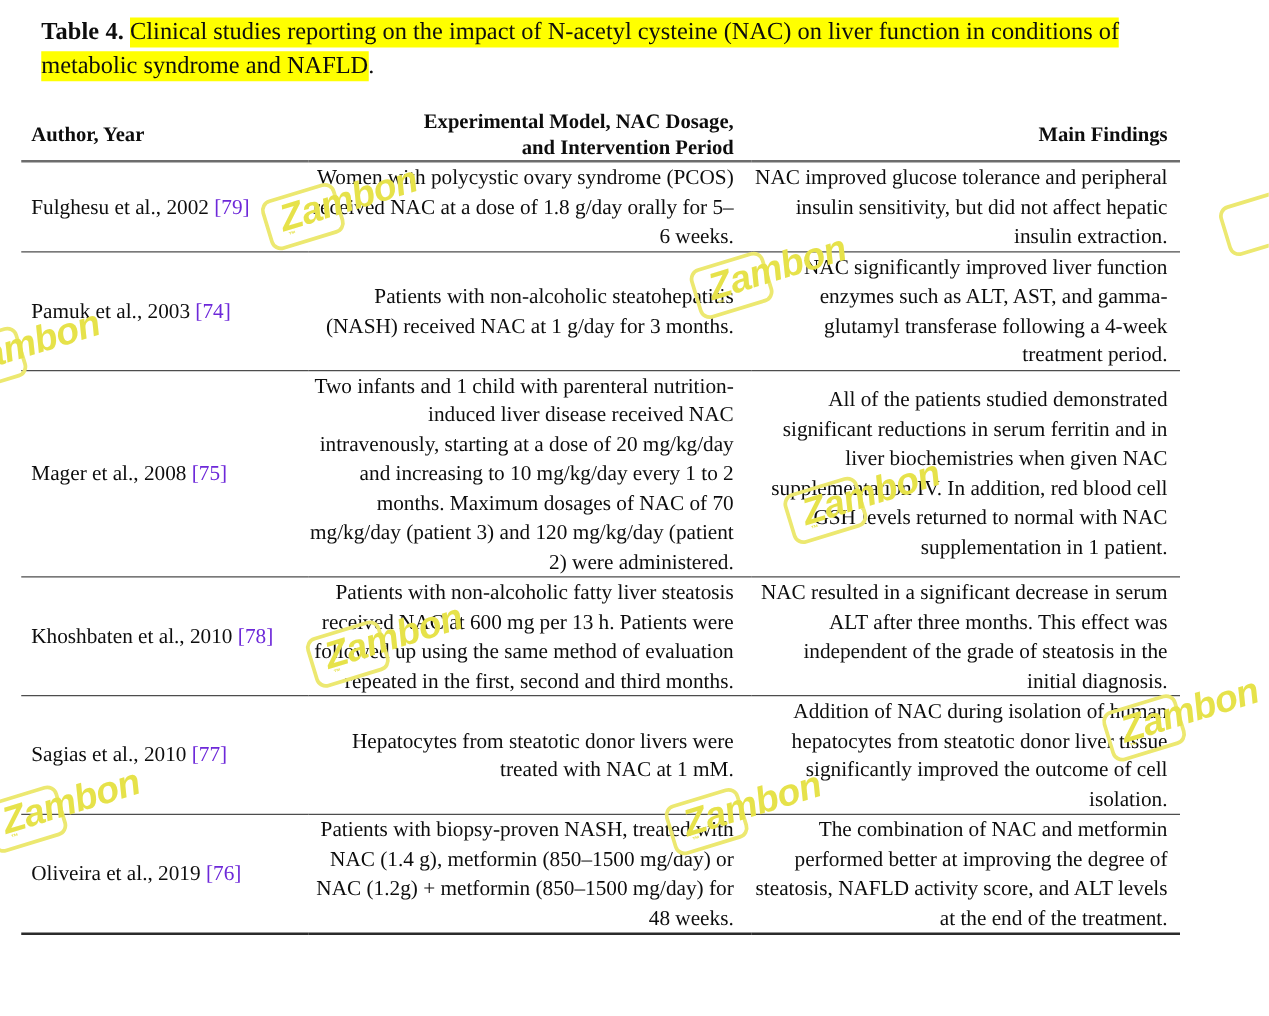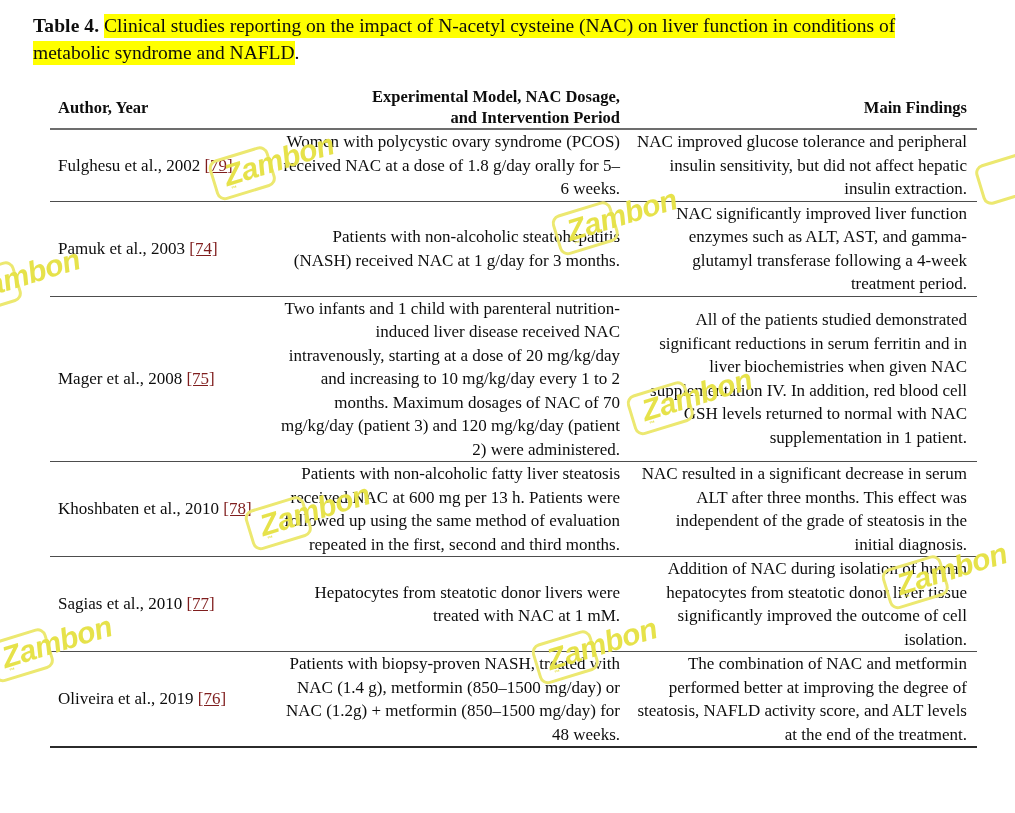--- a/index.html
+++ b/index.html
@@ -42,21 +42,21 @@
     -webkit-box-decoration-break: clone;
     padding: 1px 0 2px 0;
   }
   .caption-period {
     background: transparent;
   }
 
   
   .table-wrap {
     position: absolute;
-    left: 50px;
+    left: 17px;
     top: 86px;
     width: 927px;
   }
   table.tbl {
     width: 927px;
     border-collapse: collapse;
     table-layout: fixed;
   }
   table.tbl td, table.tbl th {
     vertical-align: middle;
@@ -93,22 +93,21 @@
 
   tbody td {
     font-size: 17px;
     line-height: 23.5px;
     padding: 11px 0 11px 0;
   }
   td.author {
     white-space: nowrap;
   }
   .cite {
-    color: #7f1d1d;
-    text-decoration: underline;
+    color: #6d28d9;
   }
 
   
   .wm {
     position: absolute;
     pointer-events: none;
     user-select: none;
     white-space: nowrap;
   }
   .wm .wm-box {

